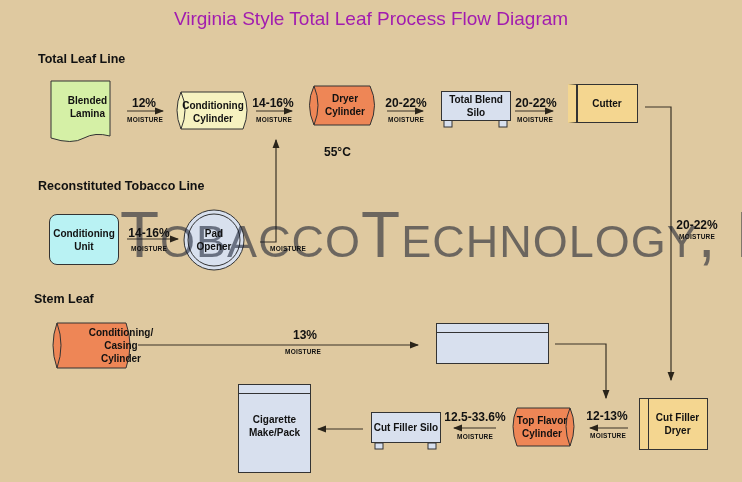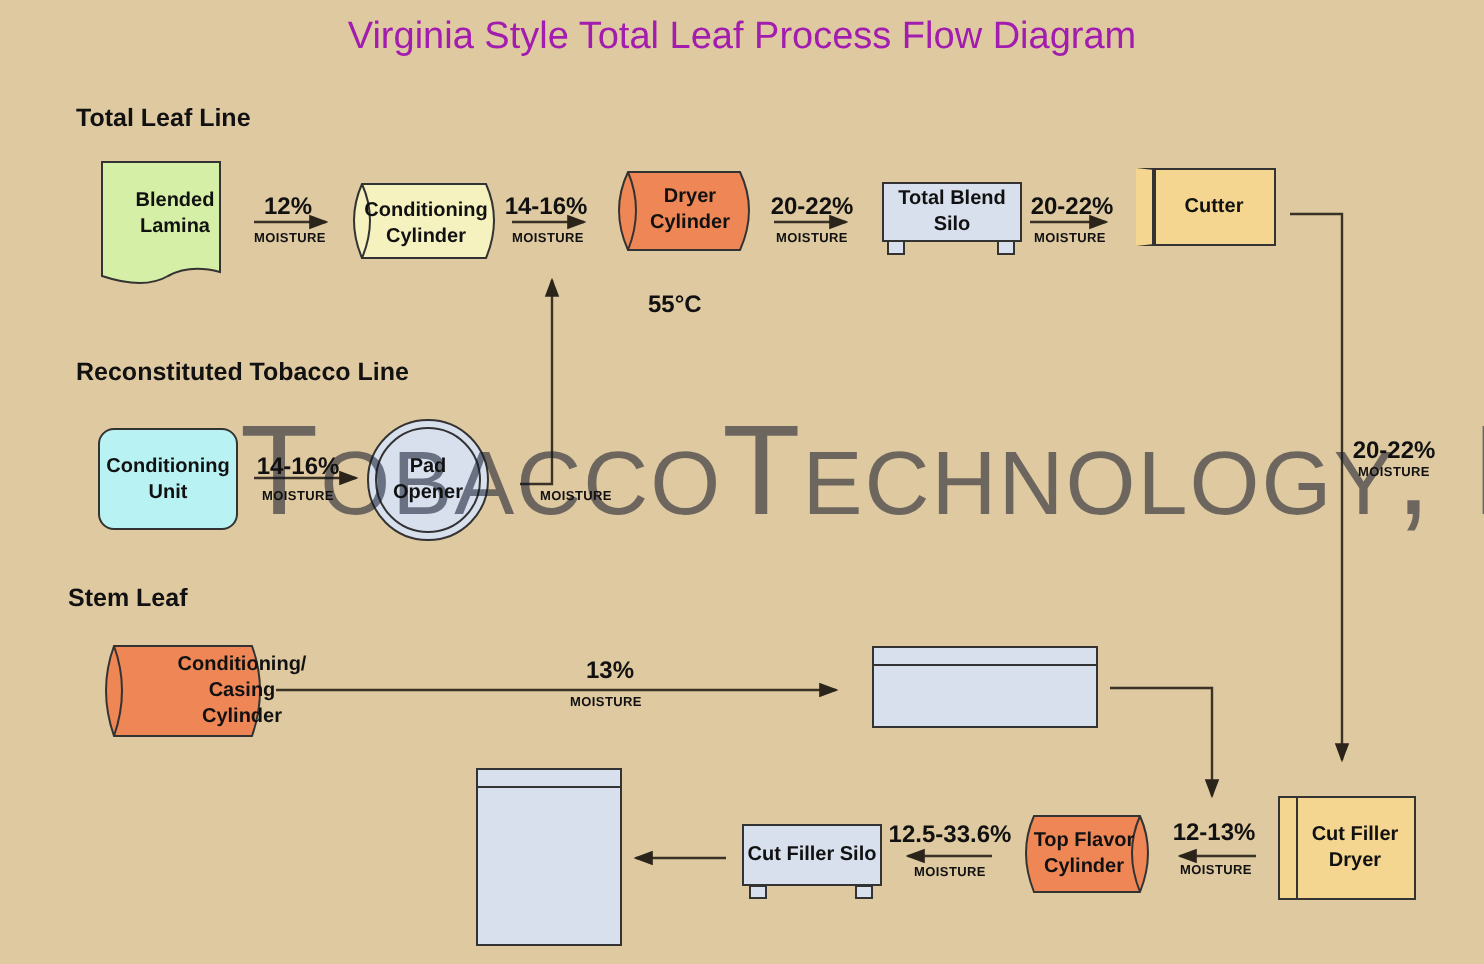--- a/index.html
+++ b/index.html
@@ -132,13 +132,14 @@
 
 <div class="abs mval" style="left:444px;top:410px;width:62px;">12.5-33.6%</div>
 <div class="abs moist" style="left:452px;top:433px;width:46px;">MOISTURE</div>
 
 <div class="abs box lbl" style="left:371px;top:412px;width:70px;height:31px;background:#d8e0ee;">
     <span>Cut Filler Silo</span>
   </div>
 
 <div class="abs" style="left:238px;top:384px;width:73px;height:89px;background:#d8e0ee;border:1px solid #333;box-sizing:border-box;">
   <div style="height:8px;border-bottom:1px solid #333;"></div>
+  <div class="lbl" style="margin-top:19px;">Cigarette Make/Pack</div>
 </div>
 
 </body></html>

